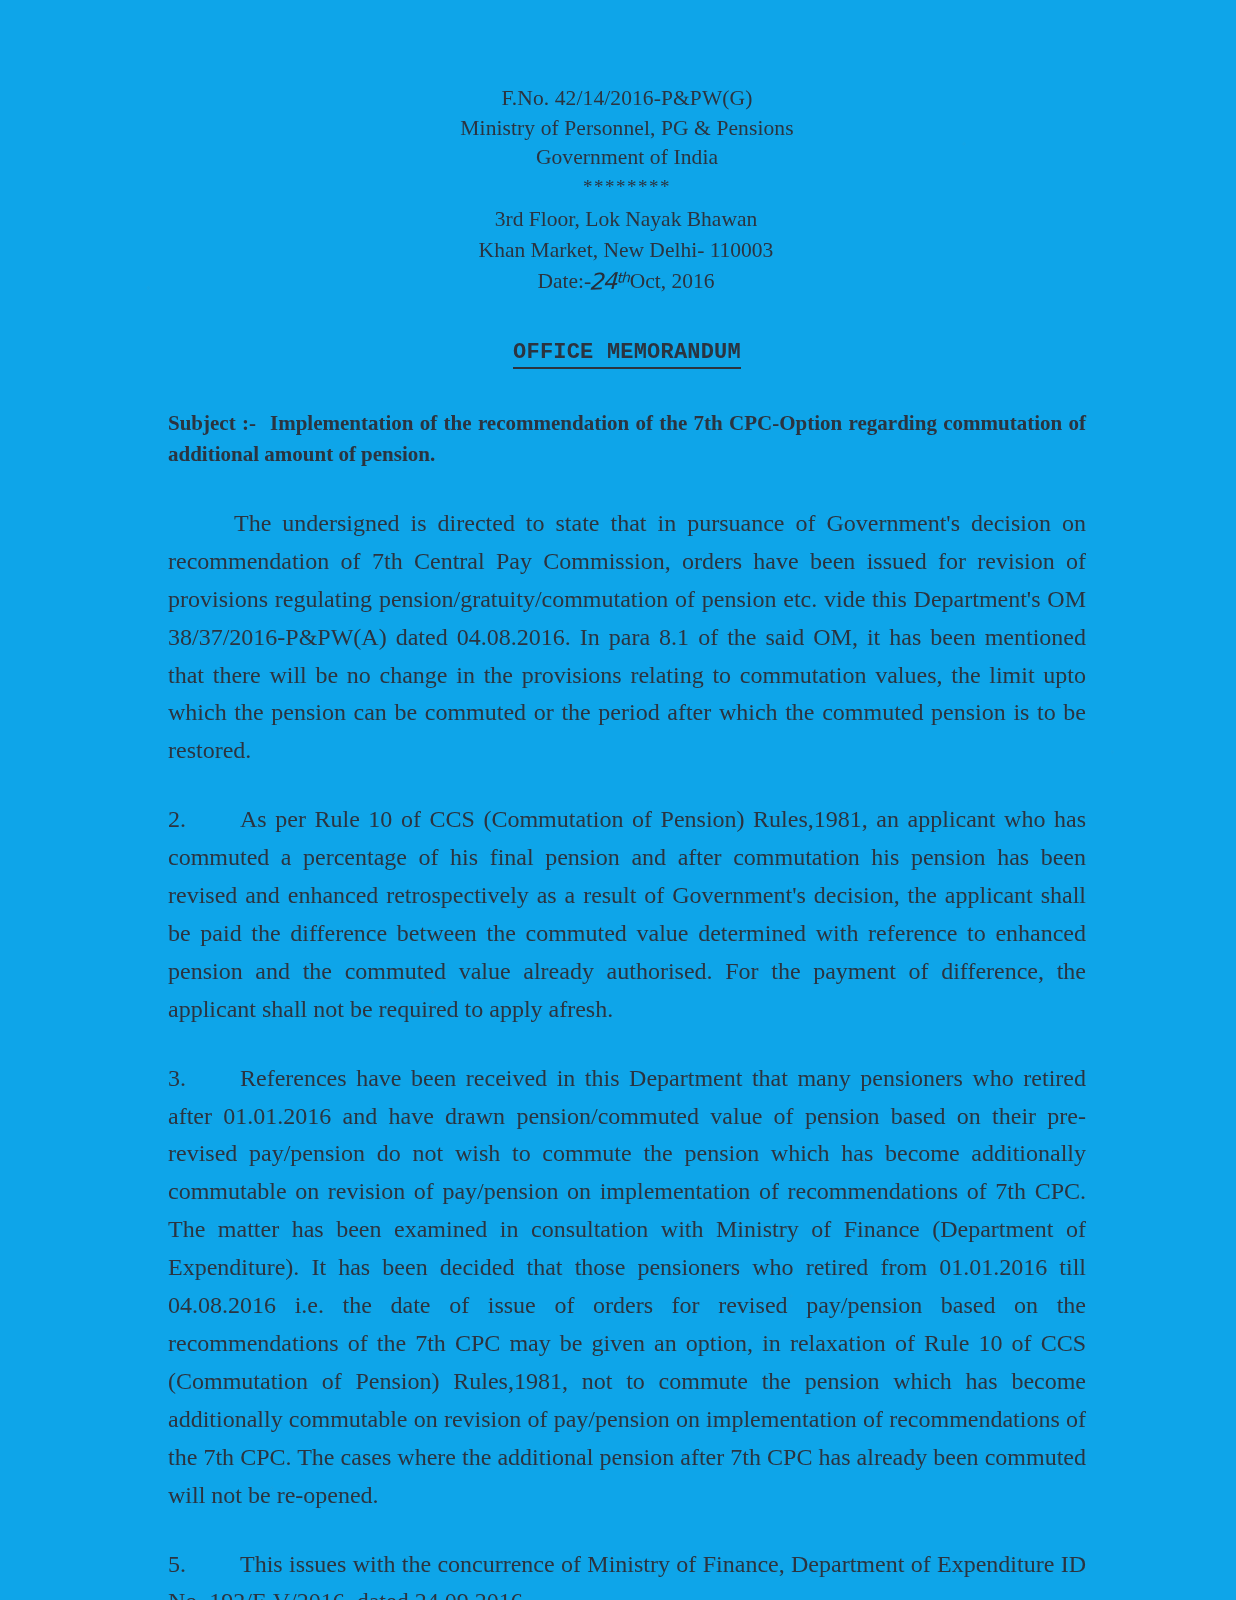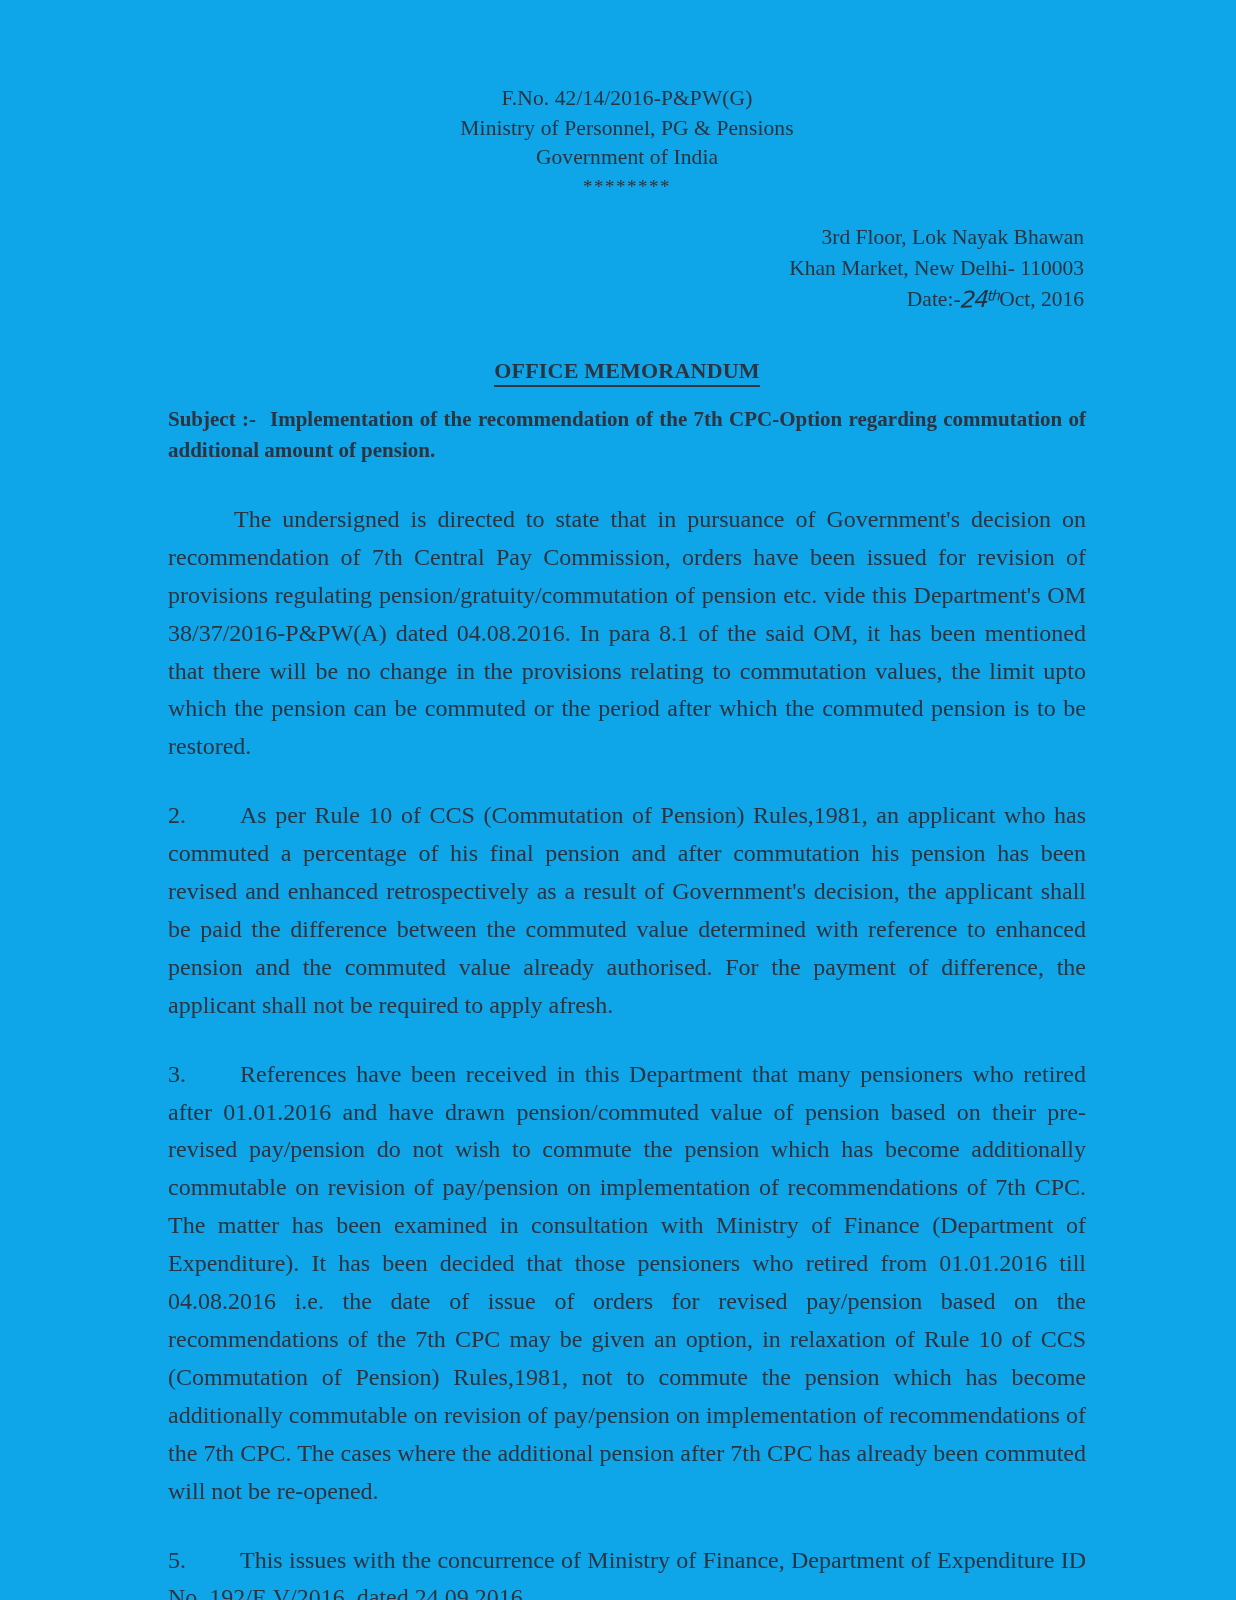--- a/index.html
+++ b/index.html
@@ -51,22 +51,22 @@
   .letterhead .ln { display: block; }
   .stars {
     display: block;
     letter-spacing: 1.5px;
     font-size: 19px;
     margin-top: 1px;
   }
 
   
   .addr {
-    margin-top: 22px;
-    text-align: right;
+    margin-top: 4px;
+    text-align: center;
     font-size: 21.5px;
     line-height: 1.42;
     padding-right: 2px;
   }
   .addr .ln { display: block; }
   .date-line {
     display: block;
     white-space: nowrap;
   }
   .hand-date {
@@ -86,29 +86,30 @@
     margin-left: -1px;
   }
 
   
   .om-title {
     text-align: center;
     font-weight: bold;
     font-size: 22px;
     letter-spacing: .2px;
     margin-top: 42px;
+    font-family: Liberation Mono, monospace;
   }
   .om-title span {
     border-bottom: 2px solid #2b3440;
     padding-bottom: 2px;
   }
 
   
   .subject {
-    margin-top: 20px;
+    margin-top: 43px;
     font-weight: bold;
     font-size: 21px;
     line-height: 1.5;
     text-align: justify;
     text-justify: inter-word;
   }
   .subject .lead { margin-right: 14px; }
 
   
   .para {

